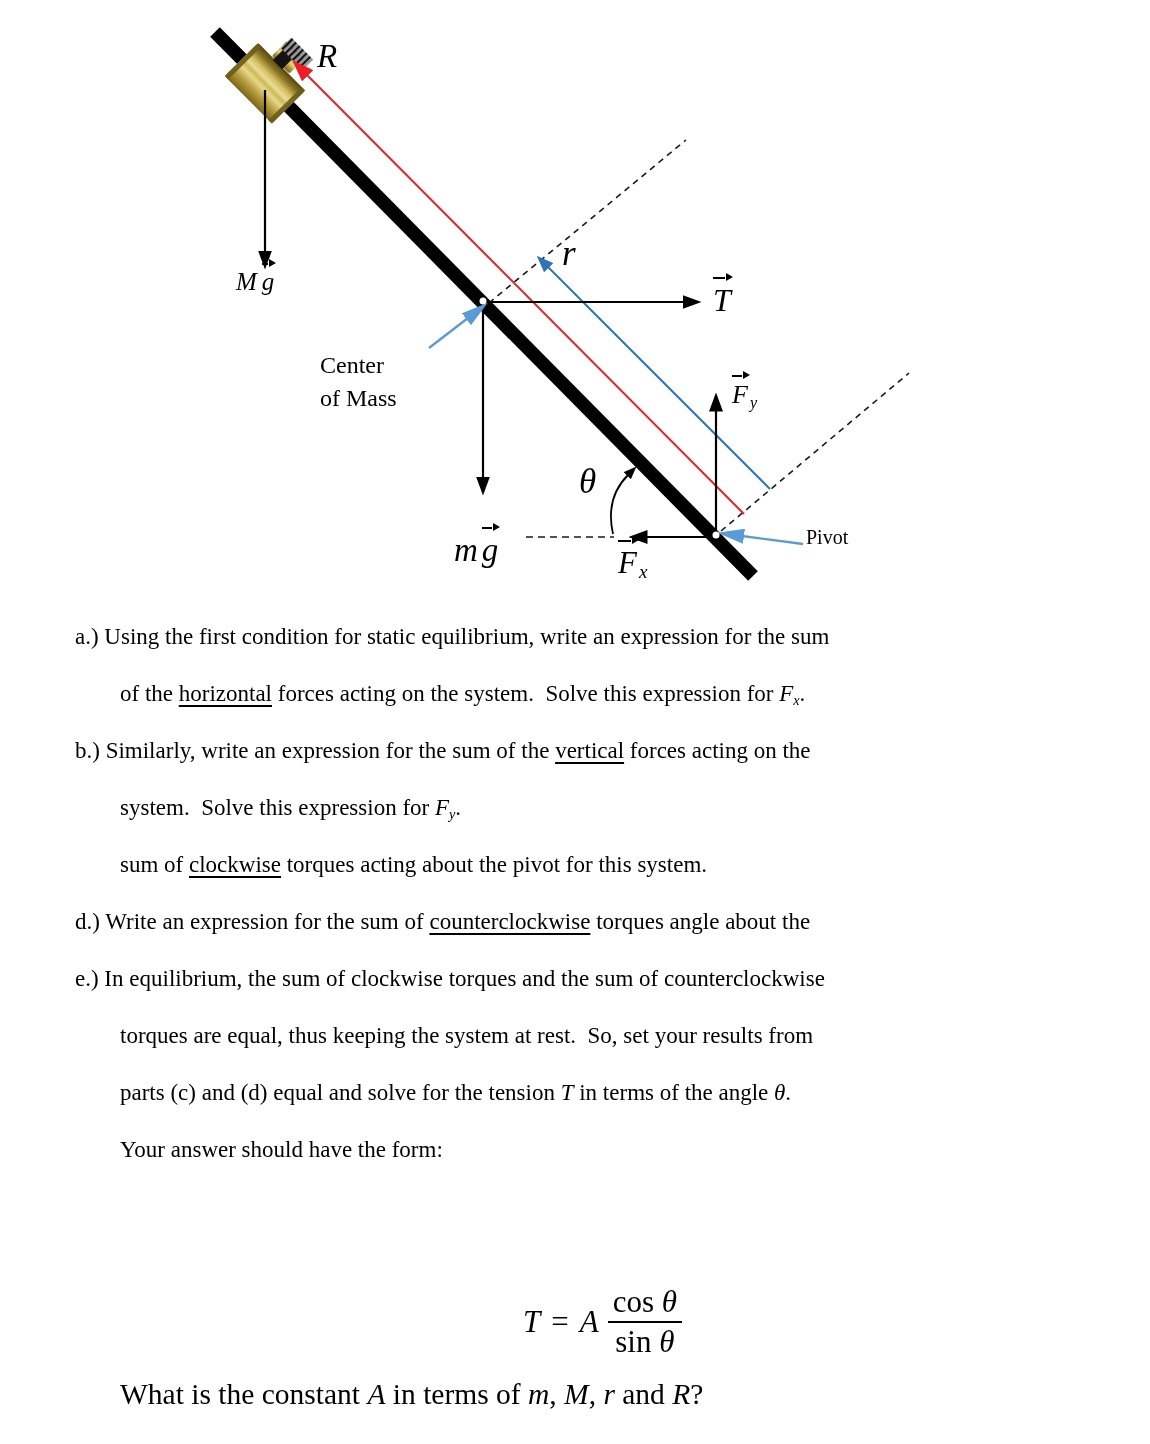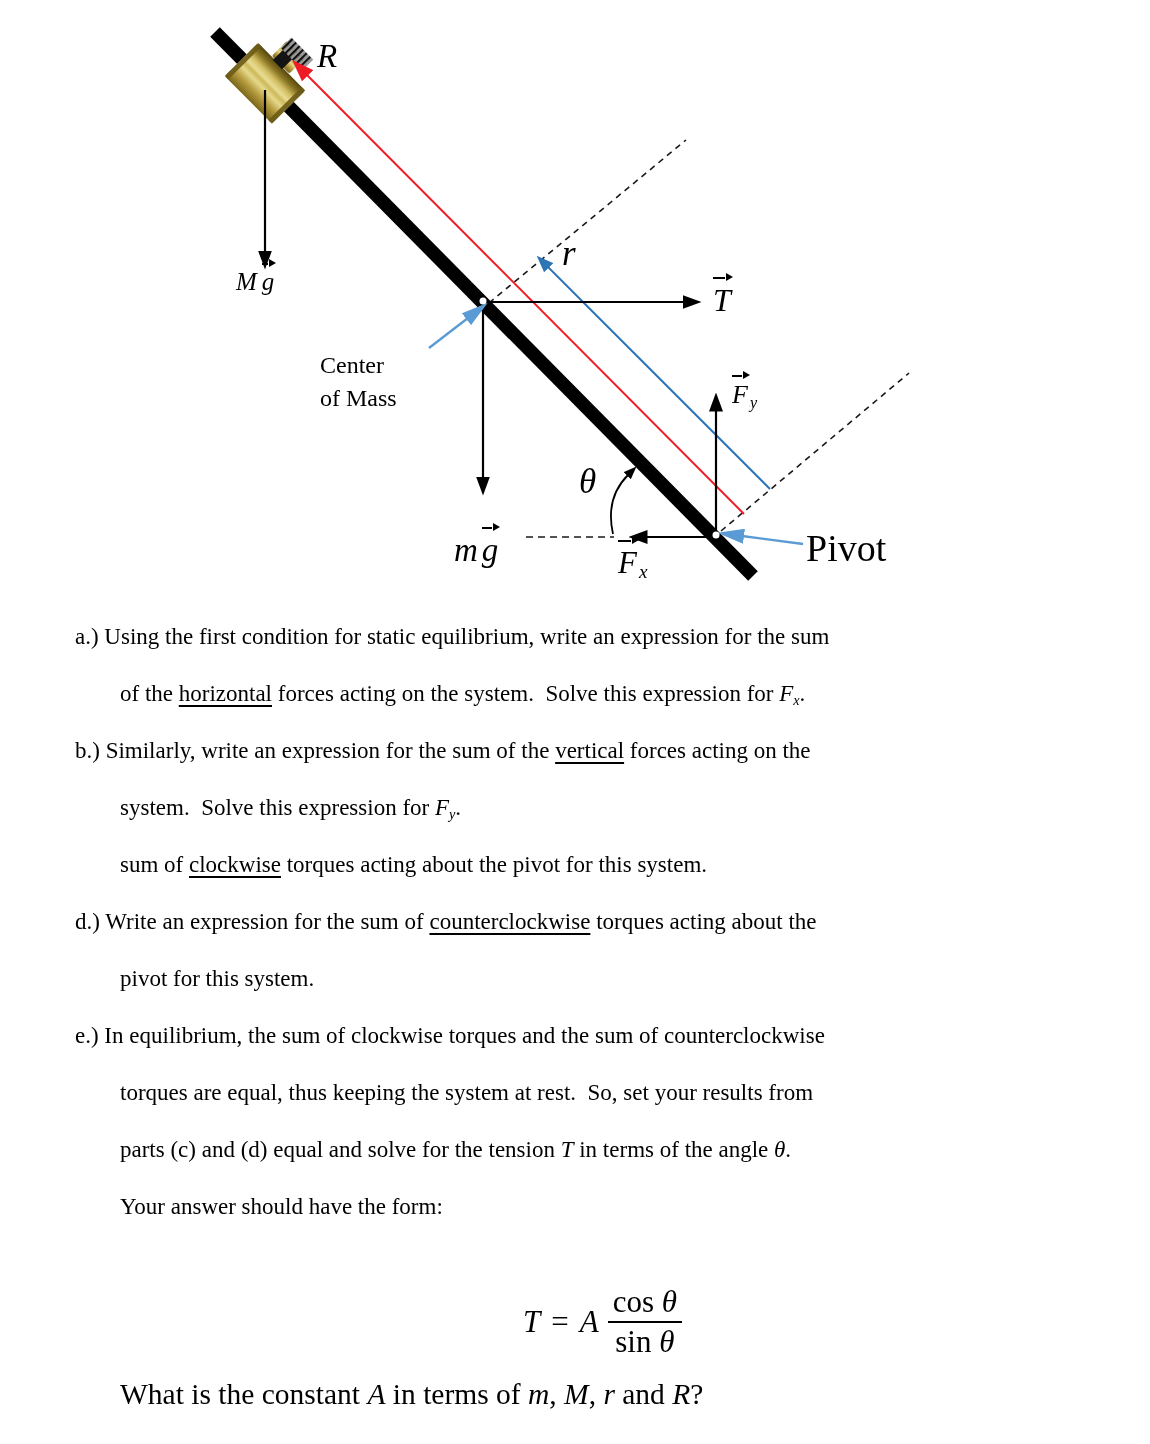--- a/index.html
+++ b/index.html
@@ -103,31 +103,30 @@
   <div class="dlabel" style="left:320px;top:349px;font-size:24px;line-height:33px;">
     <div>Center</div>
     <div>of Mass</div>
   </div>
   <div class="dlabel it" style="left:562px;top:234px;font-size:35px;"><span>r</span></div>
   <div class="dlabel" style="left:711px;top:282px;font-size:32px;"><span class="vec">T</span></div>
   <div class="dlabel" style="left:730px;top:380px;font-size:26px;text-decoration:underline;"><span class="vec">F</span><sub class="it">y</sub></div>
   <div class="dlabel it" style="left:579px;top:462px;font-size:35px;"><span>θ</span></div>
   <div class="dlabel it" style="left:454px;top:497px;font-size:33px;margin-top:35px;"><span style="margin-right:2px;">m</span><span class="vec">g</span></div>
   <div class="dlabel" style="left:616px;top:545px;font-size:31px;"><span class="vec">F</span><sub class="it">x</sub></div>
-  <div class="dlabel" style="left:806px;top:526px;font-size:38px;"><span>Pivot</span></div>
+  <div class="dlabel" style="left:806px;top:526px;font-size:20px;"><span>Pivot</span></div>
 </div>
 
 <div id="problem-lines">
     <div class="pline"><span>a.) Using the first condition for static equilibrium, write an expression for the sum</span></div>
     <div class="pline indent"><span>of the </span><span class="ul">horizontal</span><span> forces acting on the system.  Solve this expression for </span><span class="it">F</span><sub class="it">x</sub><span>.</span></div>
     <div class="pline"><span>b.) Similarly, write an expression for the sum of the </span><span class="ul">vertical</span><span> forces acting on the</span></div>
     <div class="pline indent"><span>system.  Solve this expression for </span><span class="it">F</span><sub class="it">y</sub><span>.</span></div>
     <div class="pline indent"><span>sum of </span><span class="ul">clockwise</span><span> torques acting about the pivot for this system.</span></div>
-    <div class="pline"><span>d.) Write an expression for the sum of </span><span class="ul">counterclockwise</span><span> torques acting about the</span></div>
-    <div class="pline indent"><span>pivot for this system.</span></div>
+    <div class="pline"><span>d.) Write an expression for the sum of </span><span class="ul">counterclockwise</span><span> torques angle about the</span></div>
     <div class="pline"><span>e.) In equilibrium, the sum of clockwise torques and the sum of counterclockwise</span></div>
     <div class="pline indent"><span>torques are equal, thus keeping the system at rest.  So, set your results from</span></div>
     <div class="pline indent"><span>parts (c) and (d) equal and solve for the tension </span><span class="it">T</span><span> in terms of the angle </span><span class="it">θ</span><span>.</span></div>
     <div class="pline indent"><span>Your answer should have the form:</span></div>
   </div>
 
 <div class="formula">
   <span class="it">T</span>
   <span class="f-eq">=</span>
   <span class="it f-coef">A</span>

